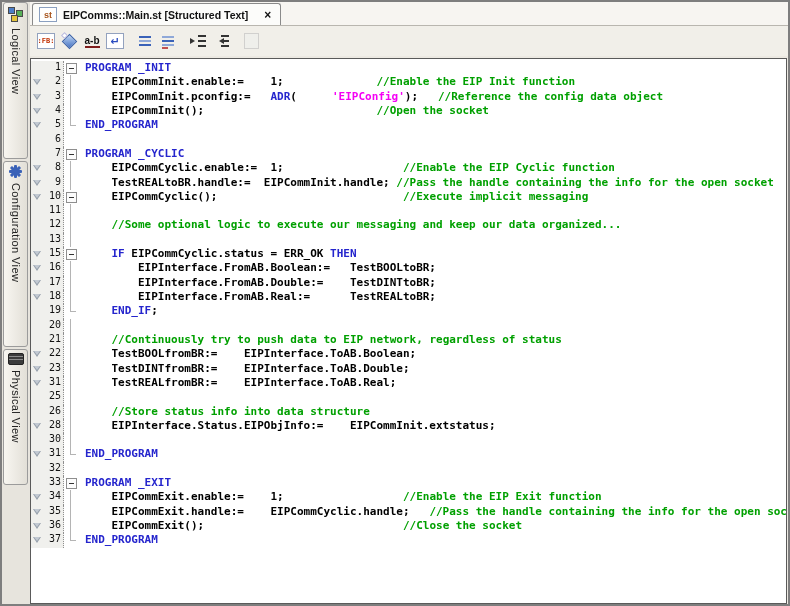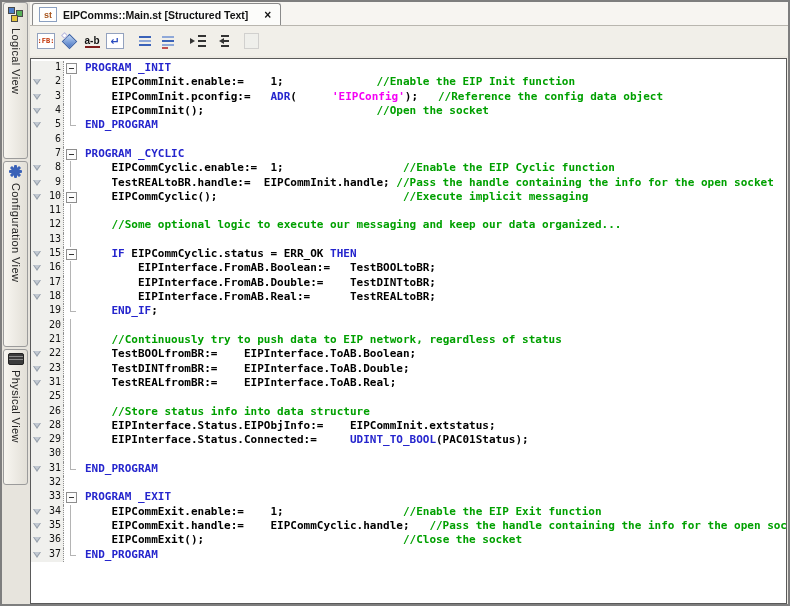--- a/index.html
+++ b/index.html
@@ -340,28 +340,20 @@
           </div>
           <div class="row">
             <span class="m-cell">
               <i class="tri"></i>
             </span>
             <span class="n-cell">28</span>
             <span class="f-cell f-line"></span>
             <span class="code"><span class="sg-p">    EIPInterface.Status.EIPObjInfo:=    EIPCommInit.extstatus;</span></span>
           </div>
           <div class="row">
-            <span class="m-cell">
-              <i class="tri"></i>
-            </span>
-            <span class="n-cell">29</span>
-            <span class="f-cell f-line"></span>
-            <span class="code"><span class="sg-p">    EIPInterface.Status.Connected:=     </span><span class="sg-k">UDINT_TO_BOOL</span><span class="sg-p">(PAC01Status);</span></span>
-          </div>
-          <div class="row">
             <span class="m-cell"></span>
             <span class="n-cell">30</span>
             <span class="f-cell f-line"></span>
             <span class="code"></span>
           </div>
           <div class="row">
             <span class="m-cell">
               <i class="tri"></i>
             </span>
             <span class="n-cell">31</span>

